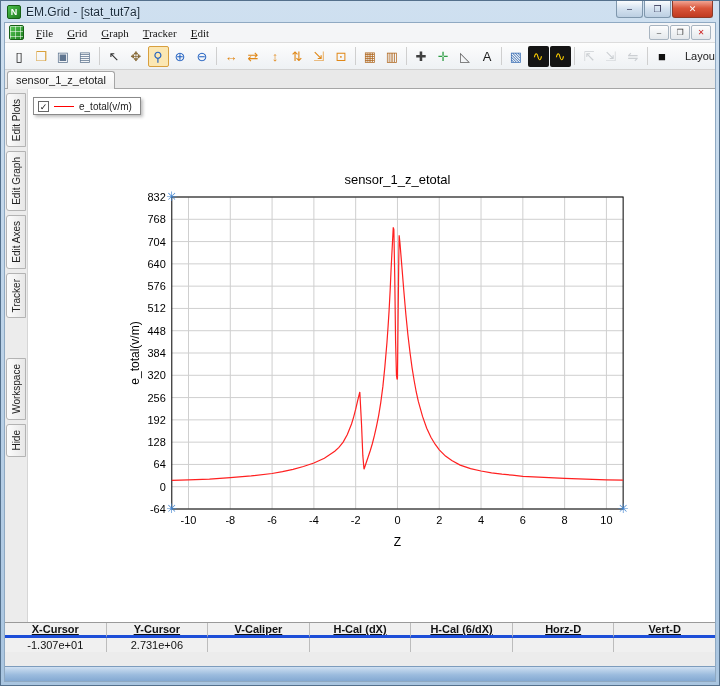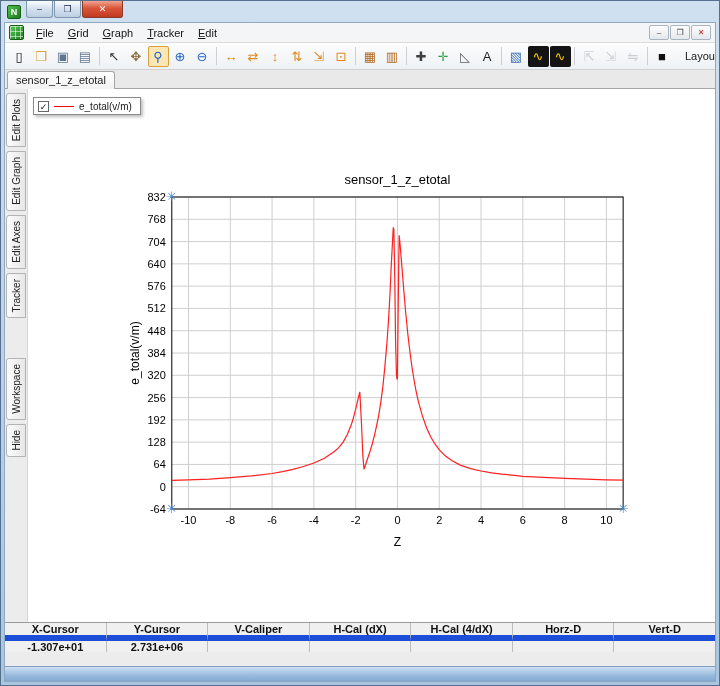--- a/index.html
+++ b/index.html
@@ -42,21 +42,21 @@
   
   .menubar { height:20px; background:#f4f5f7; border-bottom:1px solid #dcdcdc; display:flex; align-items:center; padding:0 4px; gap:2px; }
   .menu-icon {
     width:15px; height:15px; margin-right:3px;
     background:
       linear-gradient(#ffffff88 1px, transparent 1px) 0 0/15px 5px,
       linear-gradient(90deg,#ffffff88 1px, transparent 1px) 0 0/5px 15px,
       linear-gradient(135deg,#57c957,#1e7f1e);
     border:1px solid #166016; border-radius:2px;
   }
-  .menu-item { padding:15px 7px; font-size:11px; color:#151515; }
+  .menu-item { padding:15px 7px; font-size:11px; color:#151515;font-family:Liberation Serif, serif; }
   .menu-item::first-letter { text-decoration: underline; }
   .mdi-btns { margin-left:auto; display:flex; gap:1px; }
   .mdi-btn { width:20px; height:15px; font-size:8px; display:flex; align-items:center; justify-content:center;
     background:linear-gradient(#fdfdfd,#e4e8ec); border:1px solid #a8b4c0; border-radius:2px; color:#333; }
   .mdi-btn.mdi-close-button { color:#c22; font-weight:bold; }
 
   
   .toolbar { height:27px; display:flex; align-items:center; padding:0 3px; gap:0;
     background:linear-gradient(#fdfdfd,#eef1f4); border-bottom:1px solid #d2d2d2; overflow:hidden; }
   .tbtn { width:21px; height:21px; flex:0 0 auto; display:inline-flex; align-items:center; justify-content:center;
@@ -92,34 +92,35 @@
   .legend { position:absolute; left:5px; top:8px; z-index:2; display:flex; align-items:center; gap:5px;
     background:#fff; border:1px solid #8a8a8a; box-shadow:2px 2px 3px rgba(0,0,0,.25); padding:2px 8px 2px 4px; height:18px; }
   .cb { width:11px; height:11px; border:1px solid #666; background:#fff; font-size:9px; line-height:10px; text-align:center; color:#111; }
   .legend-line { width:20px; height:0; border-top:1.5px solid #f00; }
   .legend-label { font-size:10px; color:#222; white-space:nowrap; }
 
   
   .status-table { height:30px; border-top:1px solid #9a9a9a; background:#f0f0f0; display:flex; flex-direction:column; }
   .srow { flex:1; display:flex; }
   .scell { flex:1; display:flex; align-items:center; justify-content:center; font-size:11px; color:#111;
-    border-right:1px solid #bcbcbc; white-space:nowrap; overflow:hidden;font-weight:bold; }
+    border-right:1px solid #bcbcbc; white-space:nowrap; overflow:hidden; }
   .scell:last-child { border-right:none; }
-  .srow.head .scell { border-bottom:6px solid #1d4ed8; font-weight:bold; font-weight:600; }
+  .srow.head .scell { border-bottom:3px solid #1d4ed8; font-weight:bold; font-weight:600;text-decoration:underline; }
 
   .bottom-gap { height:14px; background:#ececec; }
   .bottom-strip { height:15px; background:linear-gradient(#cfe0f2,#9cbcde 55%,#84a9d2); border-top:1px solid #7d9cbd; }
 </style>
 </head>
 <body>
 
 <div class="window">
 
   <div class="titlebar">
     <div class="app-icon">N</div>
+    <div class="title-text">EM.Grid - [stat_tut7a]</div>
     <div class="win-btns">
         <div class="win-btn ">–</div>
         <div class="win-btn ">❐</div>
         <div class="win-btn close">✕</div>
       </div>
   </div>
 
   <div class="frame-body">
 
     <div class="menubar">
@@ -275,21 +276,21 @@
       </div>
 
     </div>
 
     <div class="status-table">
       <div class="srow head">
           <div class="scell">X-Cursor</div>
           <div class="scell">Y-Cursor</div>
           <div class="scell">V-Caliper</div>
           <div class="scell">H-Cal (dX)</div>
-          <div class="scell">H-Cal (4/dX)</div>
+          <div class="scell">H-Cal (6/dX)</div>
           <div class="scell">Horz-D</div>
           <div class="scell">Vert-D</div>
         </div>
       <div class="srow">
           <div class="scell">-1.307e+01</div>
           <div class="scell">2.731e+06</div>
           <div class="scell"></div>
           <div class="scell"></div>
           <div class="scell"></div>
           <div class="scell"></div>

